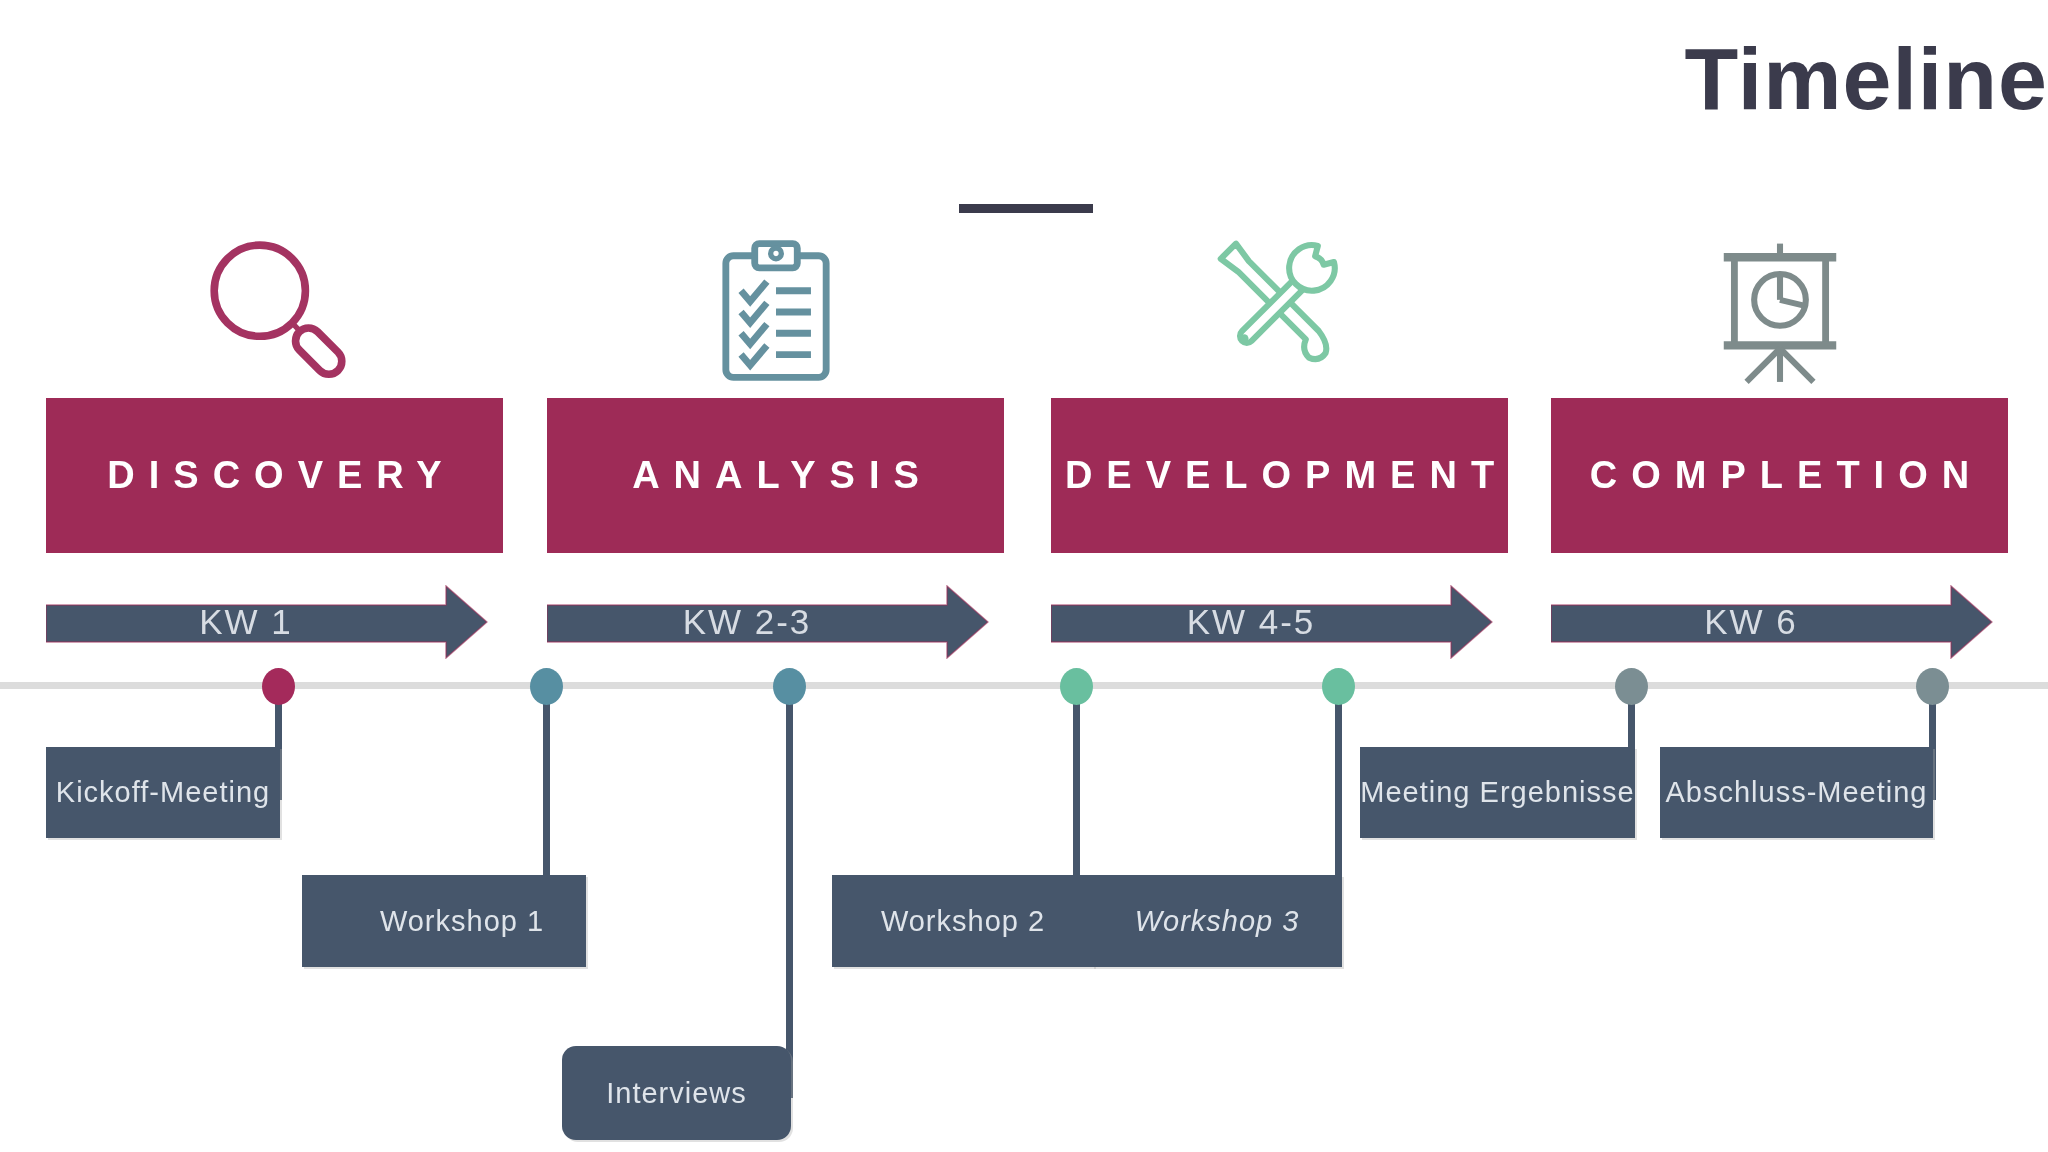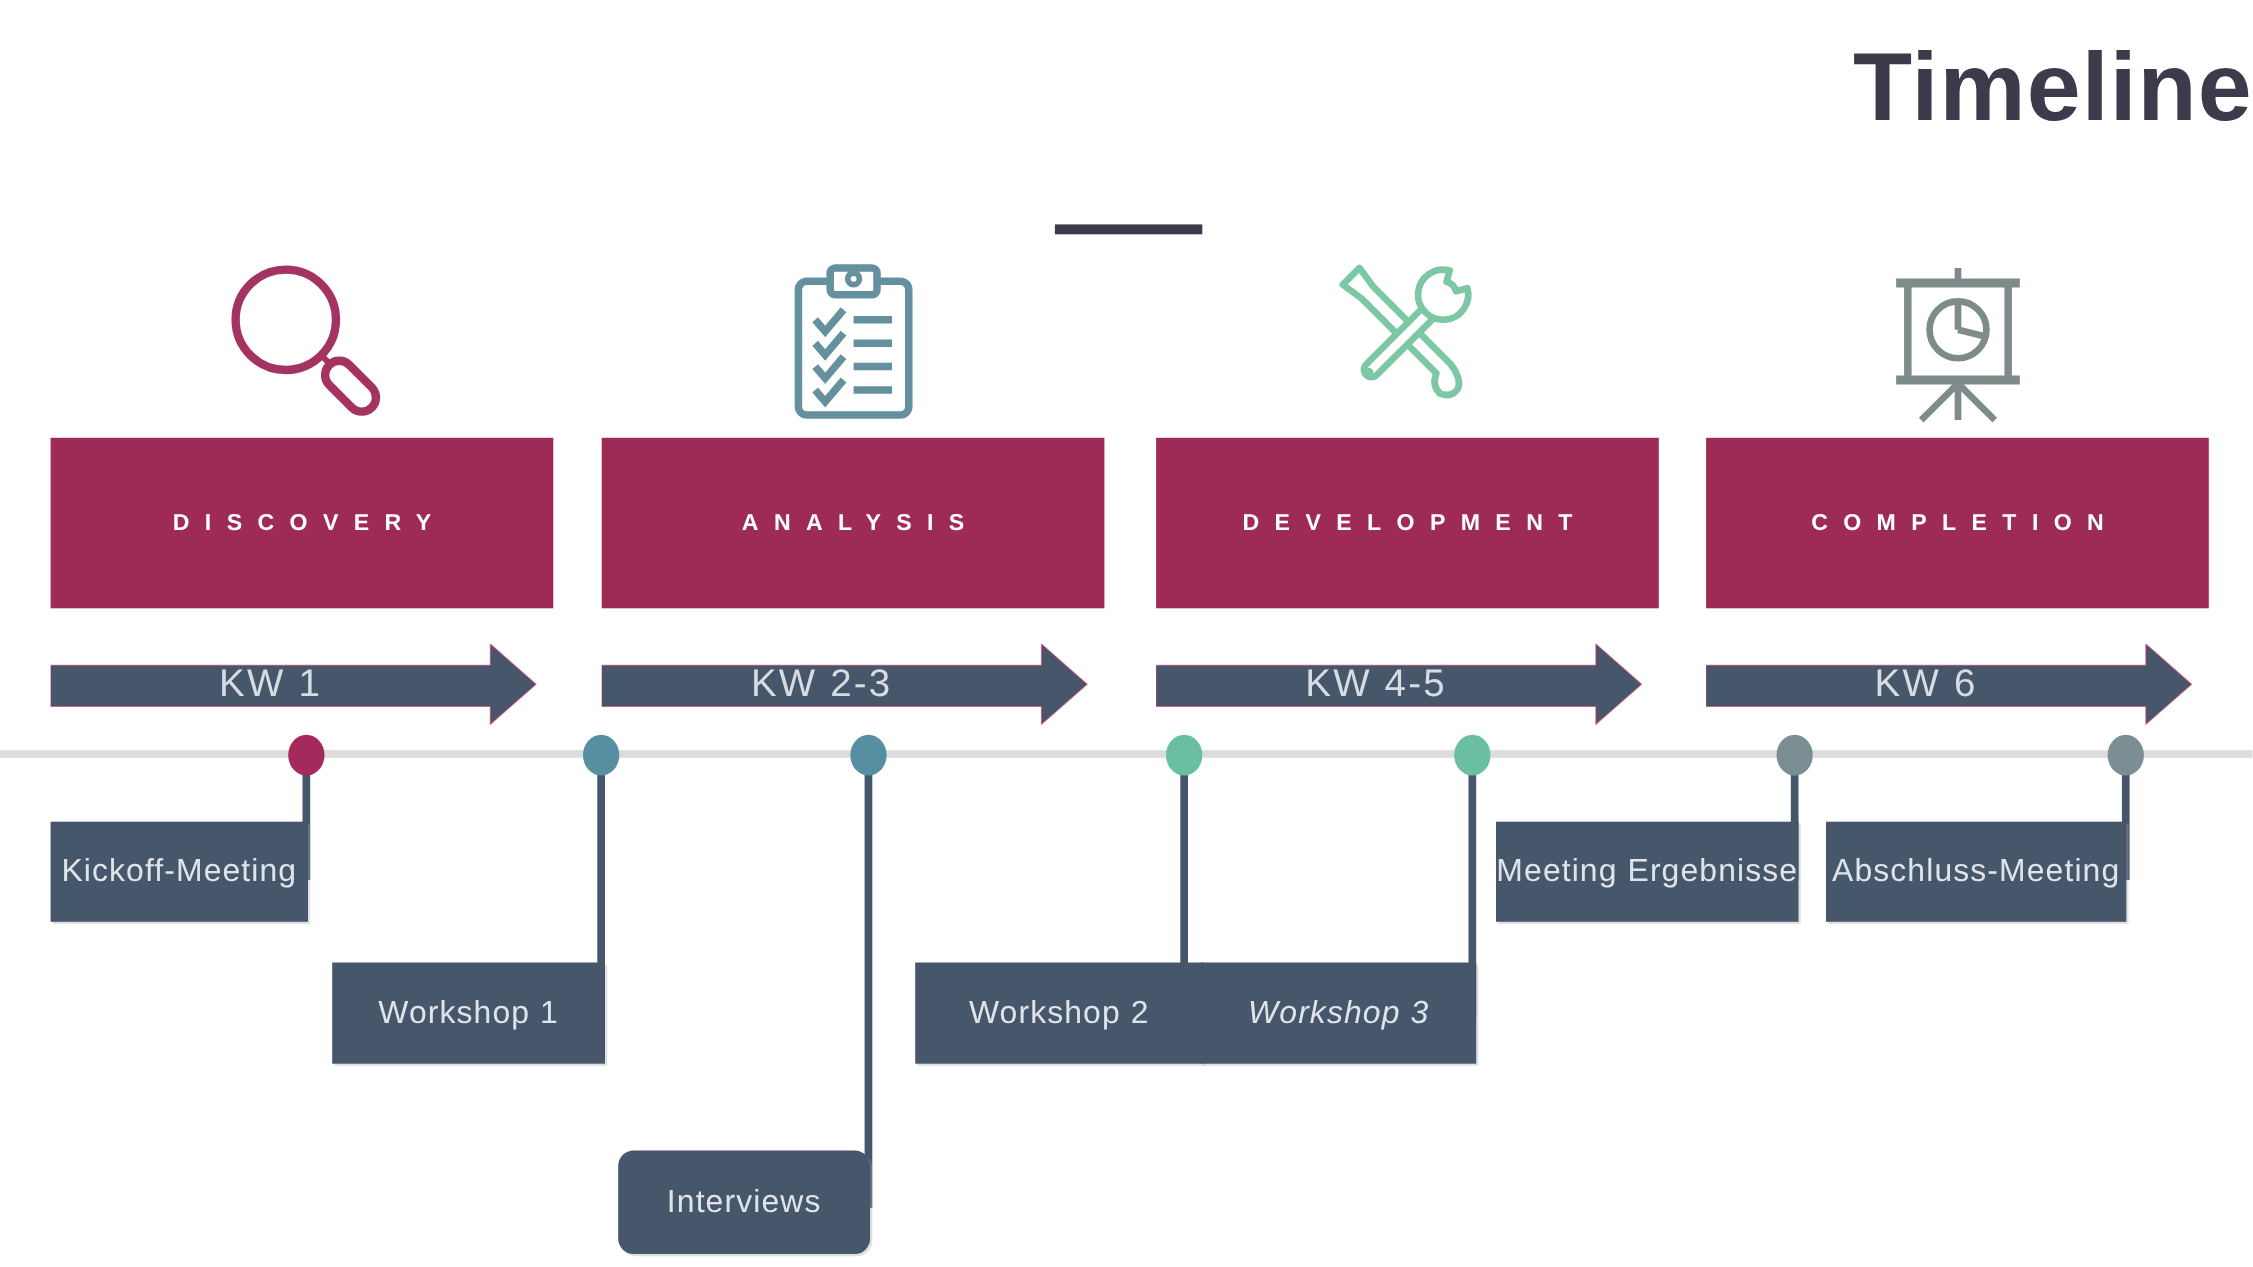--- a/index.html
+++ b/index.html
@@ -19,21 +19,21 @@
   }
   
   .phase{position:absolute;top:0;width:457px;height:700px;}
   .icon-slot{position:absolute;top:236px;left:153px;width:152px;height:152px;}
   .icon-slot svg{width:152px;height:152px;display:block;}
   .phase-header{
     position:absolute;top:398px;left:0;width:457px;height:155px;background:#9e2b57;
     display:flex;align-items:center;justify-content:center;
   }
   .phase-name{
-    color:#ffffff;font-size:21px;font-weight:700;letter-spacing:14px;
+    color:#ffffff;font-size:38px;font-weight:700;letter-spacing:14px;
     text-indent:14px;white-space:nowrap;
   }
   .arrow{position:absolute;top:585px;left:0;width:442px;height:74px;}
   .arrow svg{position:absolute;top:0;left:0;display:block;}
   .week{
     position:absolute;top:18px;left:0;width:400px;height:38px;line-height:38px;
     text-align:center;color:#d7dce3;font-size:35px;font-weight:300;letter-spacing:2px;
   }
   
   .stem{position:absolute;width:7px;background:#46566b;z-index:2;}
@@ -151,21 +151,21 @@
   <div>
     <div class="stem" style="left: 274.5px; top: 686px; height: 114px;"></div>
     <div class="mbox" style="left: 46px; width: 234px; top: 747px; height: 91px;">
       <span>Kickoff-Meeting</span>
     </div>
     <div class="dot" style="left: 261.5px; top: 667.5px; background: rgb(164, 42, 91);"></div>
   </div>
 
   <div>
     <div class="stem" style="left: 542.5px; top: 686px; height: 239px;"></div>
-    <div class="mbox" style="left: 302px; width: 248px; top: 875px; height: 92px;">
+    <div class="mbox" style="left: 302px; width: 248px; top: 875px; height: 92px; padding-left: 36px;">
       <span>Workshop 1</span>
     </div>
     <div class="dot" style="left: 529.5px; top: 667.5px; background: rgb(87, 143, 162);"></div>
   </div>
 
   <div>
     <div class="stem" style="left: 785.5px; top: 686px; height: 412px;"></div>
     <div class="mbox" style="left: 562px; width: 229px; top: 1046px; height: 94px; border-radius: 14px;">
       <span>Interviews</span>
     </div>

